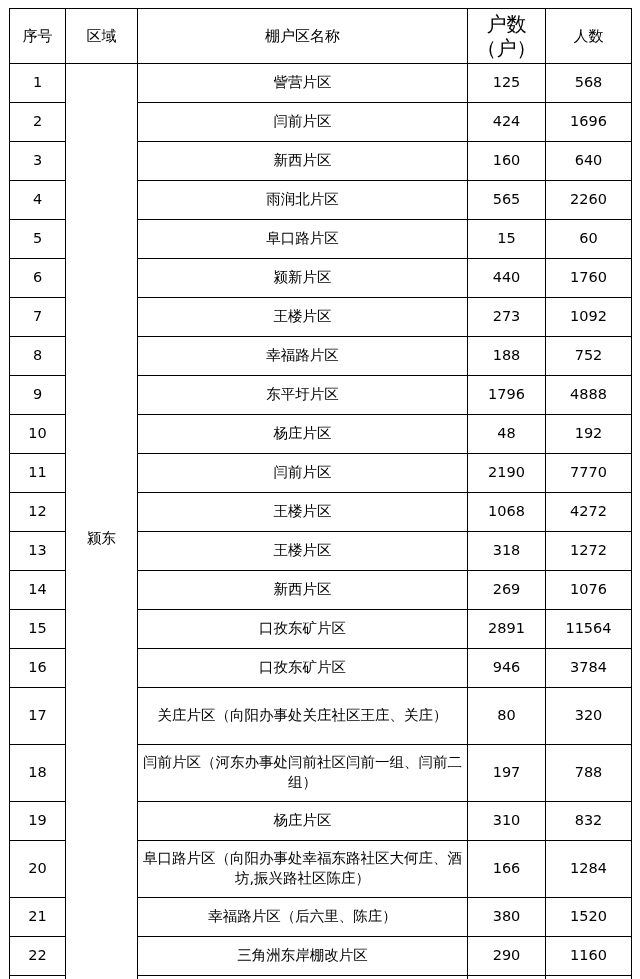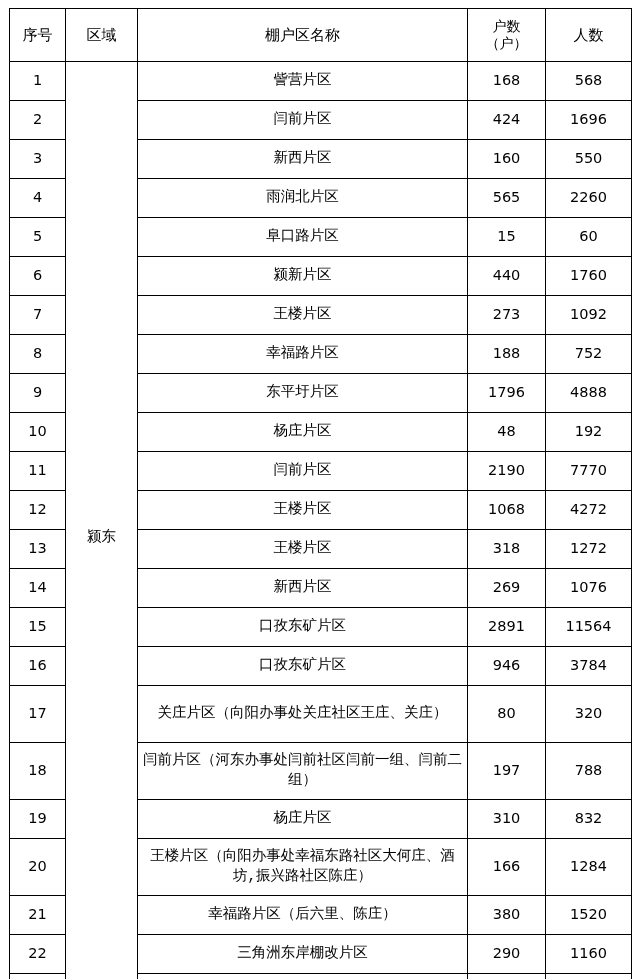--- a/index.html
+++ b/index.html
@@ -40,29 +40,29 @@
     height: 46px;
     font-size: 15px;
   }
   .col-idx { width: 56px; }
   .col-area { width: 72px; }
   .col-name { width: 330px; }
   .col-hh { width: 78px; }
   .col-pp { width: 86px; }
 
   td.idx, td.hh, td.pp { font-size: 14.5px; }
-  td.name { font-size: 14.5px; font-family: Liberation Mono, monospace; }
+  td.name { font-size: 14.5px; }
   td.area {
     font-size: 14.5px;
   }
   tr.r1 td { height: 32px; }
   tr.r2 td { height: 50px; }
   .hdr-sub {
     display: block;
-    font-size: 14px;
+    font-size: 20px;
     line-height: 1.2;
   }
 </style>
 </head>
 <body>
 
 <div class="sheet">
   <table class="data">
     <colgroup>
       <col class="col-idx">
@@ -81,34 +81,34 @@
           <span class="hdr-sub">（户）</span>
         </th>
         <th>人数</th>
       </tr>
     </thead>
     <tbody id="tbody">
         <tr class="r1">
           <td class="idx">1</td>
           <td class="area" rowspan="23">颍东</td>
           <td class="name">訾营片区</td>
-          <td class="hh">168</td>
+          <td class="hh">125</td>
           <td class="pp">568</td>
         </tr>
         <tr class="r1">
           <td class="idx">2</td>
           <td class="name">闫前片区</td>
           <td class="hh">424</td>
           <td class="pp">1696</td>
         </tr>
         <tr class="r1">
           <td class="idx">3</td>
           <td class="name">新西片区</td>
           <td class="hh">160</td>
-          <td class="pp">550</td>
+          <td class="pp">640</td>
         </tr>
         <tr class="r1">
           <td class="idx">4</td>
           <td class="name">雨润北片区</td>
           <td class="hh">565</td>
           <td class="pp">2260</td>
         </tr>
         <tr class="r1">
           <td class="idx">5</td>
           <td class="name">阜口路片区</td>
@@ -194,21 +194,21 @@
           <td class="pp">788</td>
         </tr>
         <tr class="r1">
           <td class="idx">19</td>
           <td class="name">杨庄片区</td>
           <td class="hh">310</td>
           <td class="pp">832</td>
         </tr>
         <tr class="r2">
           <td class="idx">20</td>
-          <td class="name">王楼片区（向阳办事处幸福东路社区大何庄、酒坊,振兴路社区陈庄）</td>
+          <td class="name">阜口路片区（向阳办事处幸福东路社区大何庄、酒坊,振兴路社区陈庄）</td>
           <td class="hh">166</td>
           <td class="pp">1284</td>
         </tr>
         <tr class="r1">
           <td class="idx">21</td>
           <td class="name">幸福路片区（后六里、陈庄）</td>
           <td class="hh">380</td>
           <td class="pp">1520</td>
         </tr>
         <tr class="r1">

